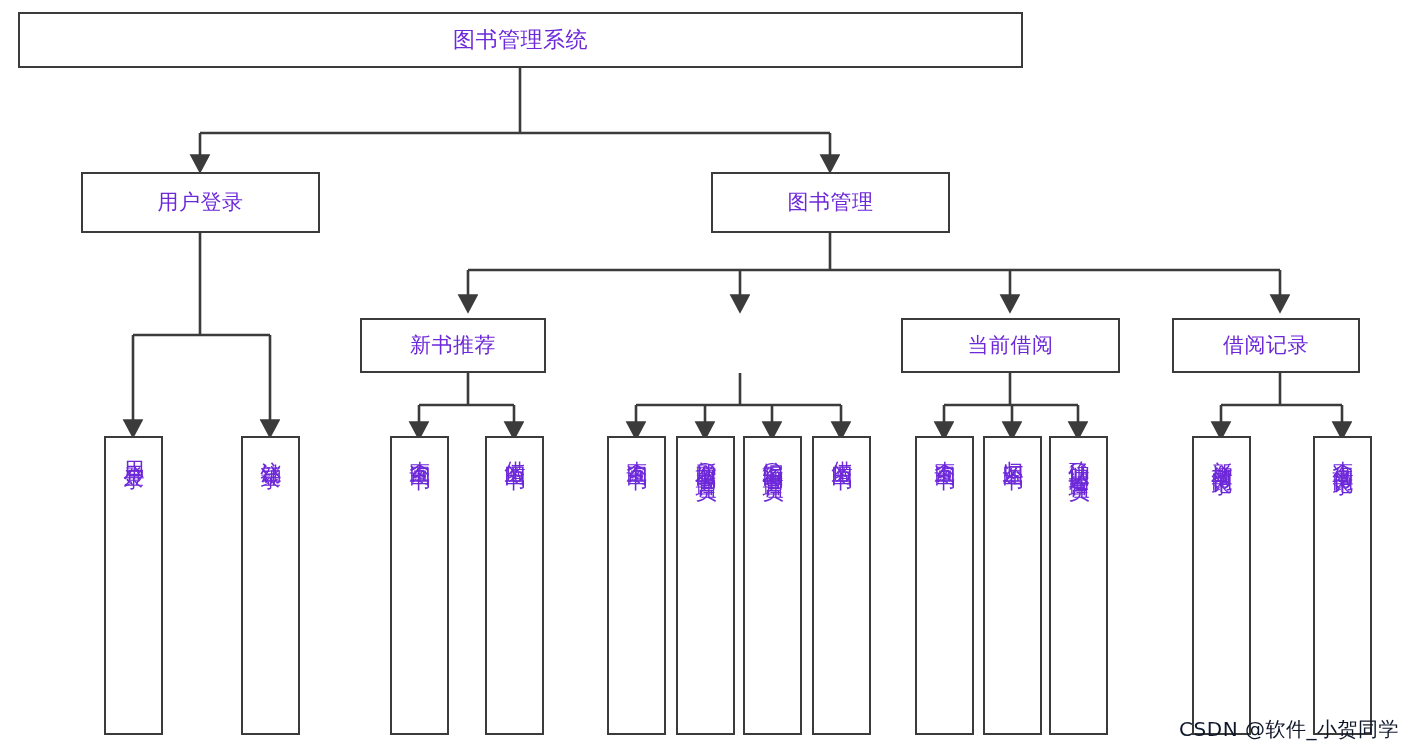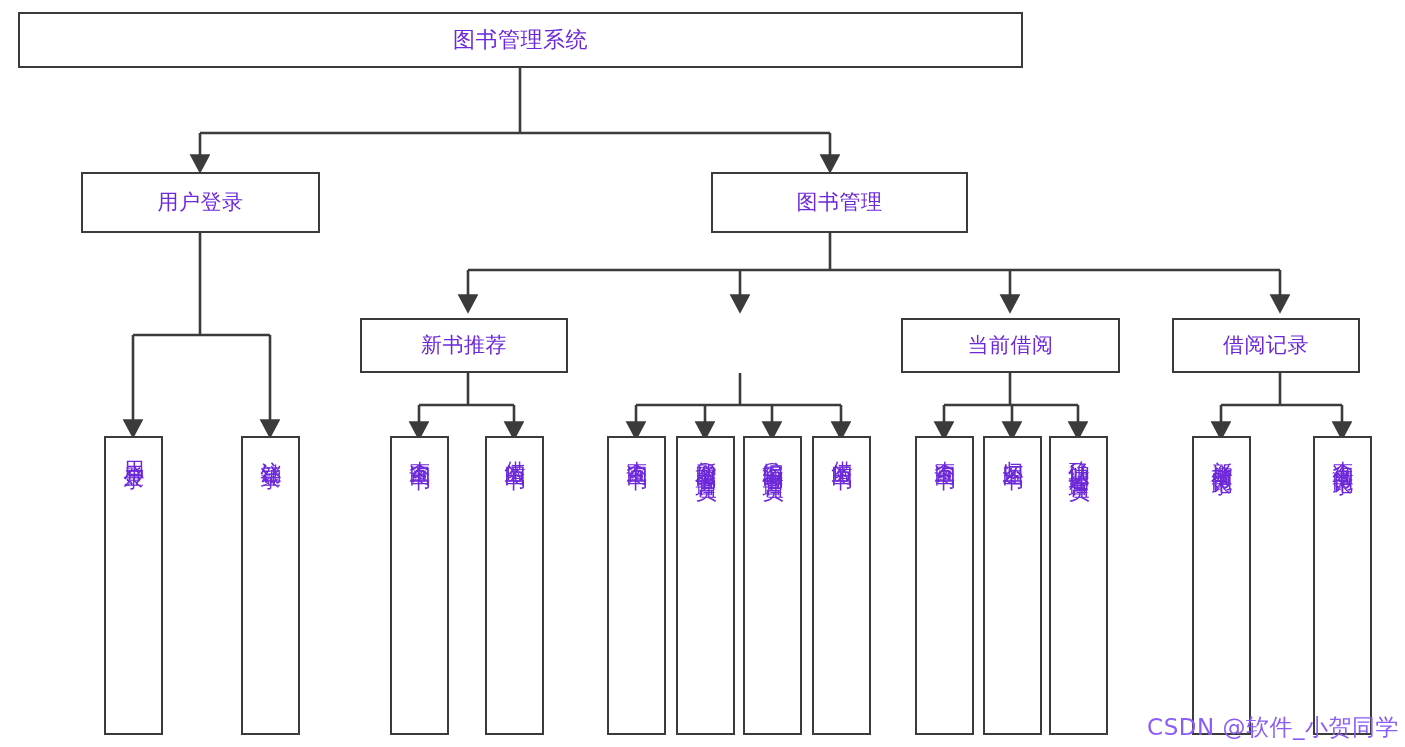--- a/index.html
+++ b/index.html
@@ -52,22 +52,22 @@
     writing-mode:vertical-rl;
     text-orientation:upright;
     font-size:21px;
     letter-spacing:3px;
     line-height:1;
   }
   .watermark{
     position:absolute;
     right:6px;
     bottom:4px;
-    font-size:23px;
-    color:#8b5cf6;
+    font-size:20px;
+    color:#0f172a;
     white-space:nowrap;
     letter-spacing:0.5px;
   }
 </style>
 </head>
 <body>
 
 <div id="canvas">
 
   <svg class="wires" viewBox="0 0 1405 747" xmlns="http://www.w3.org/2000/svg">
@@ -120,25 +120,25 @@
     </g>
   </svg>
 
   <div class="node h root" style="left:18px; top:12px; width:1005px; height:56px;">
     <span class="lbl">图书管理系统</span>
   </div>
 
   <div class="node h" style="left:81px; top:172px; width:239px; height:61px;">
     <span class="lbl">用户登录</span>
   </div>
-  <div class="node h" style="left:711px; top:172px; width:257px; height:61px;">
+  <div class="node h" style="left:711px; top:172px; width:239px; height:61px;">
     <span class="lbl">图书管理</span>
   </div>
 
-  <div class="node h" style="left:360px; top:318px; width:208px; height:55px;">
+  <div class="node h" style="left:360px; top:318px; width:186px; height:55px;">
     <span class="lbl">新书推荐</span>
   </div>
   <div class="node h" style="left:901px; top:318px; width:219px; height:55px;">
     <span class="lbl">当前借阅</span>
   </div>
   <div class="node h" style="left:1172px; top:318px; width:188px; height:55px;">
     <span class="lbl">借阅记录</span>
   </div>
 
   <div class="node v" style="left:104px; top:436px; width:59px; height:299px;">

